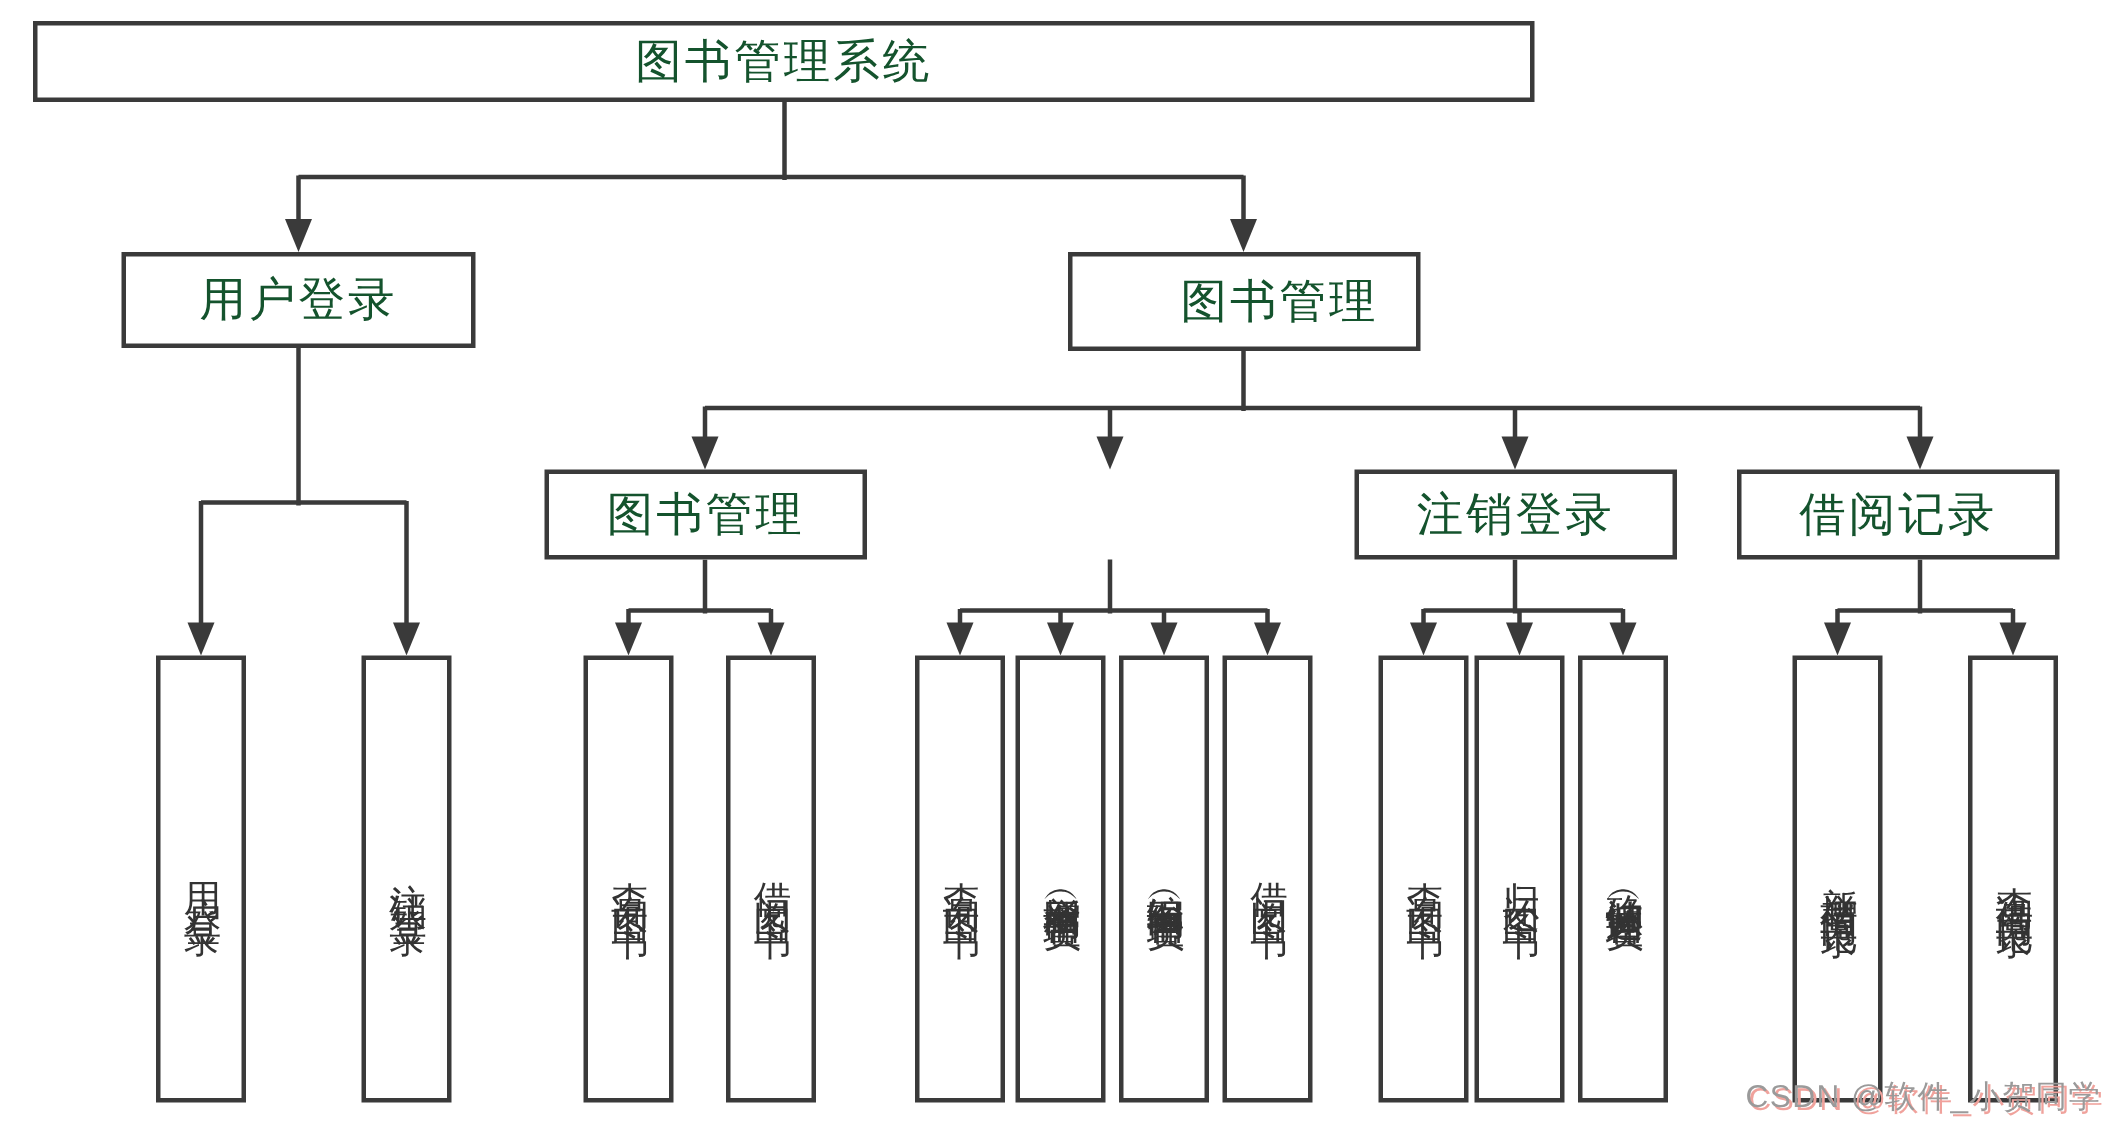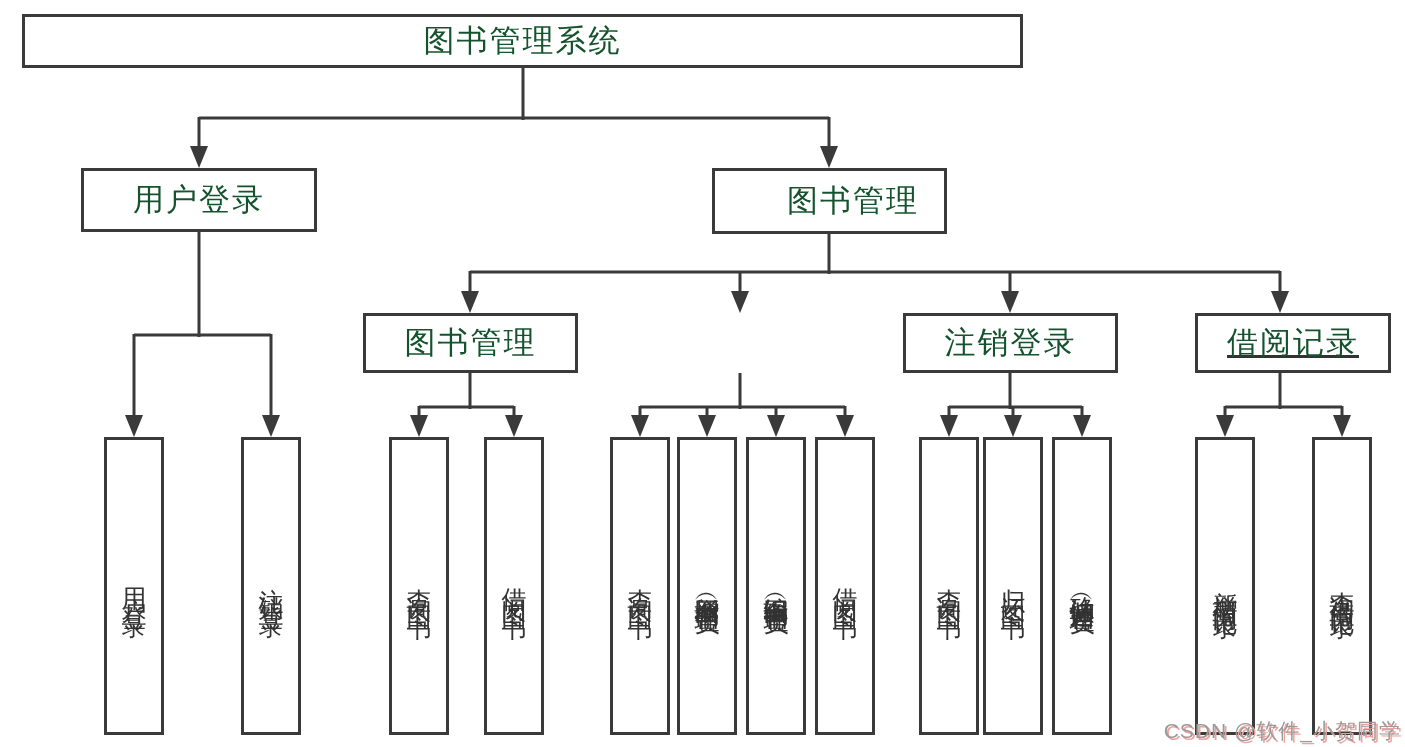--- a/index.html
+++ b/index.html
@@ -106,21 +106,21 @@
   <div class="box h" style="left:712px; top:168px; width:235px; height:66px;padding-left:47px;">
     <span>图书管理</span>
   </div>
 
   <div class="box h" style="left:363px; top:313px; width:215px; height:60px;">
     <span>图书管理</span>
   </div>
   <div class="box h" style="left:903px; top:313px; width:215px; height:60px;">
     <span>注销登录</span>
   </div>
-  <div class="box h" style="left:1195px; top:313px; width:196px; height:60px;text-decoration:underline;">
+  <div class="box h" style="left:1158px; top:313px; width:215px; height:60px;">
     <span>借阅记录</span>
   </div>
 
   <div class="box v ls-wide" style="left:104px; top:437px; width:60px; height:298px;">
     <span>用户登录</span>
   </div>
   <div class="box v ls-wide" style="left:241px; top:437px; width:60px; height:298px;">
     <span>注销登录</span>
   </div>
 

